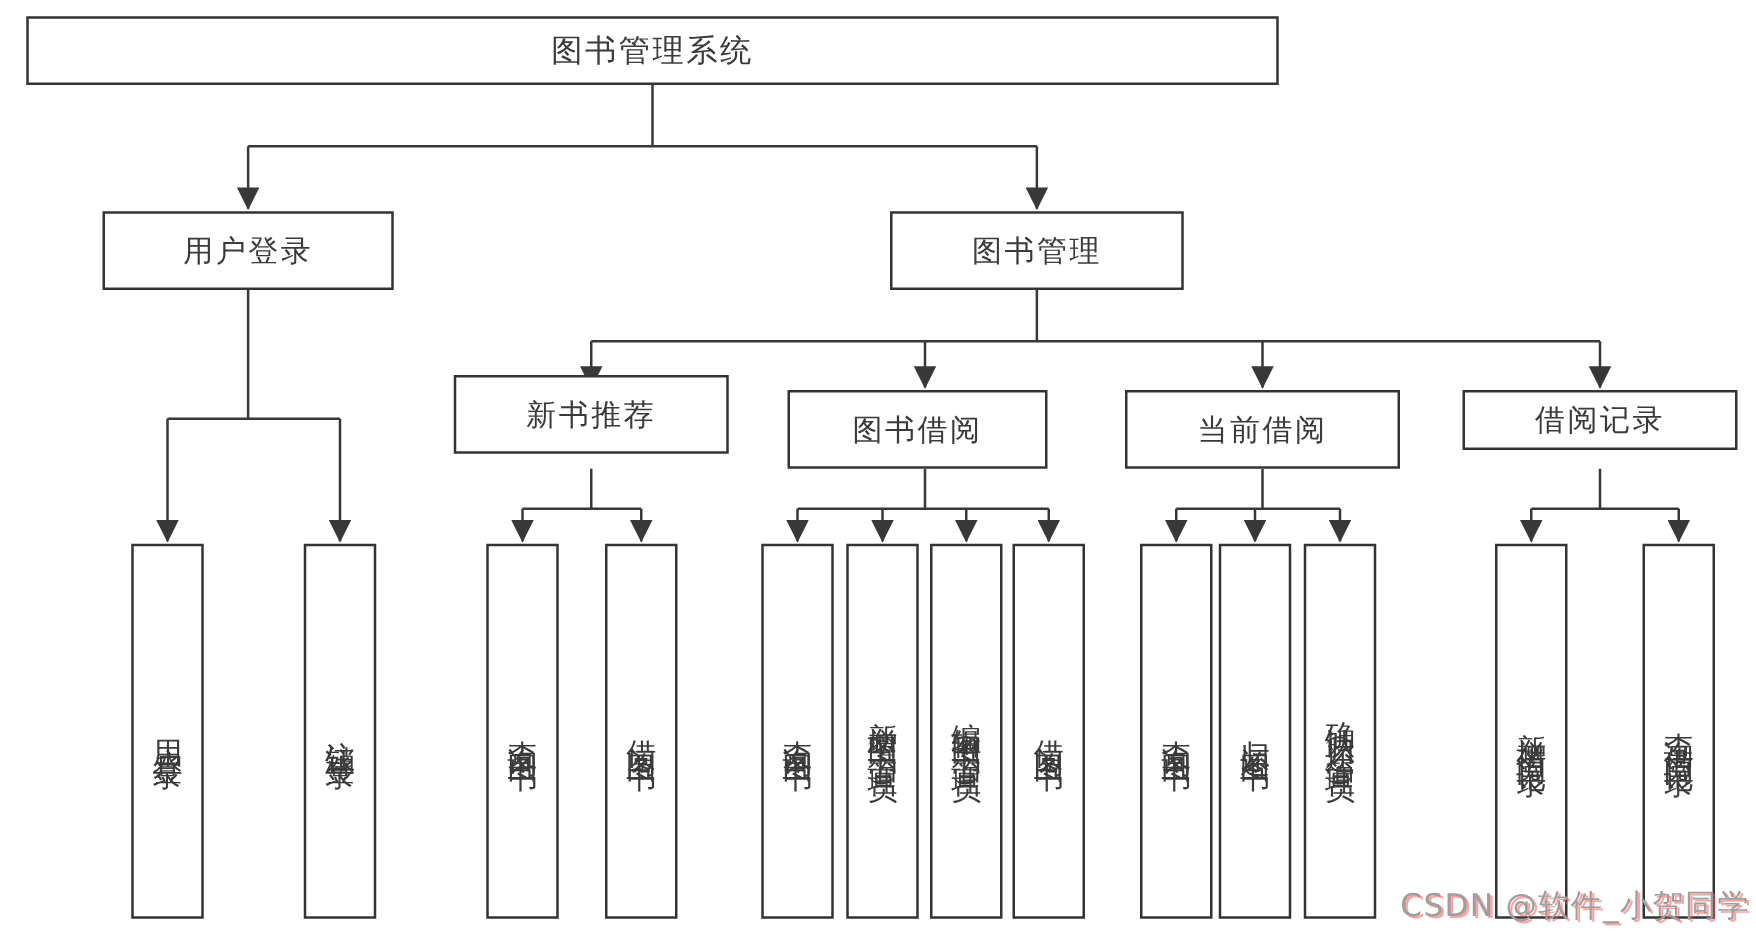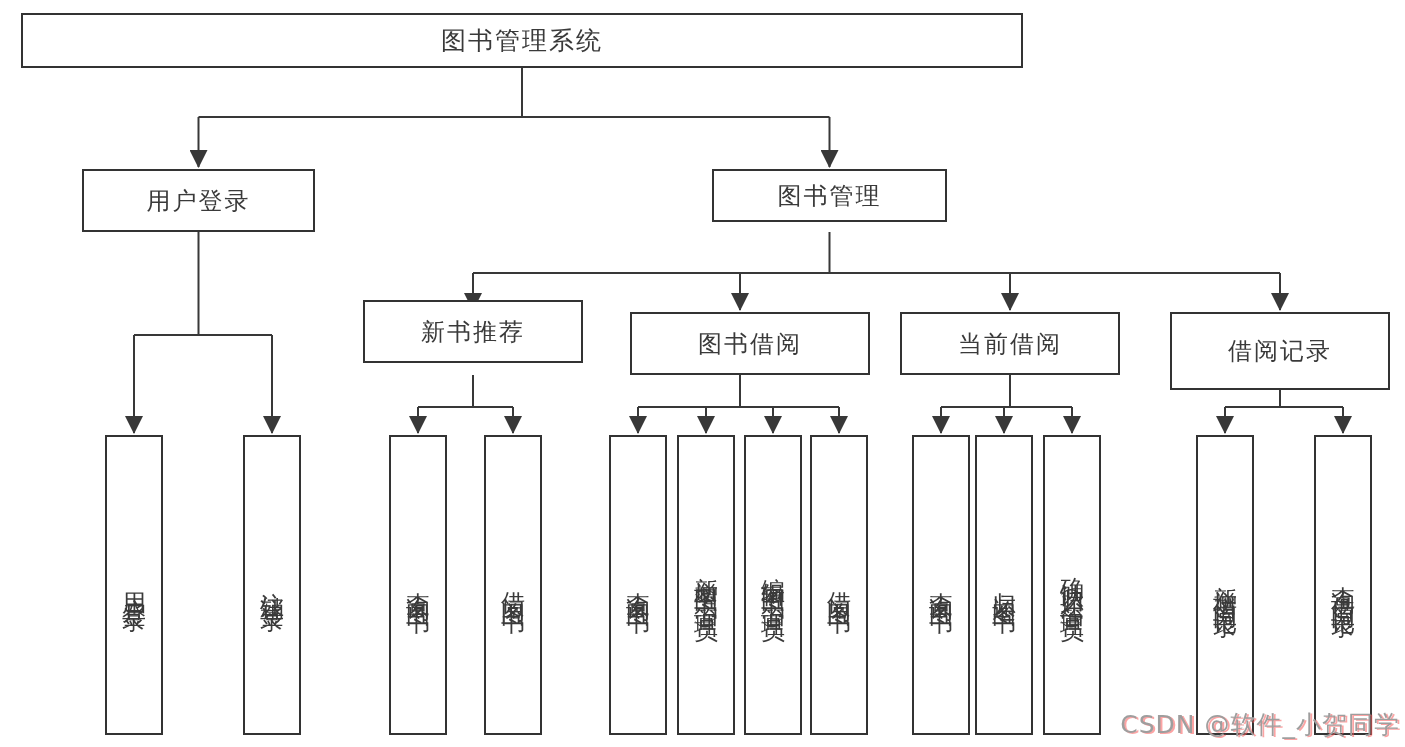--- a/index.html
+++ b/index.html
@@ -50,25 +50,25 @@
     height: 300px;
     writing-mode: vertical-rl;
     text-orientation: mixed;
     font-size: 24px;
     letter-spacing: 6px;
     line-height: 1.0;
   }
   
   #b-root    { left: 21px;   top: 13px;  width: 1002px; height: 55px; }
   #b-login   { left: 82px;   top: 169px; width: 233px;  height: 63px; }
-  #b-mgmt    { left: 712px;  top: 169px; width: 235px;  height: 53px; }
+  #b-mgmt    { left: 712px;  top: 169px; width: 235px;  height: 63px; }
   #b-newbook { left: 363px;  top: 300px; width: 220px;  height: 63px; }
-  #b-borrow  { left: 630px;  top: 312px; width: 240px;  height: 63px; }
+  #b-borrow  { left: 630px;  top: 312px; width: 208px;  height: 63px; }
   #b-current { left: 900px;  top: 312px; width: 220px;  height: 63px; }
-  #b-records { left: 1170px; top: 312px; width: 220px;  height: 78px; font-family: Liberation Mono, monospace; }
+  #b-records { left: 1170px; top: 312px; width: 220px;  height: 48px; font-family: Liberation Mono, monospace; }
   #b-login1  { left: 105px; }
   #b-login2  { left: 243px; }
   #b-new1    { left: 389px; }
   #b-new2    { left: 484px; }
   #b-borrow1 { left: 609px; }
   #b-borrow2 { left: 677px; }
   #b-borrow3 { left: 744px; }
   #b-borrow4 { left: 810px; }
   #b-cur1    { left: 912px; }
   #b-cur2    { left: 975px; }

